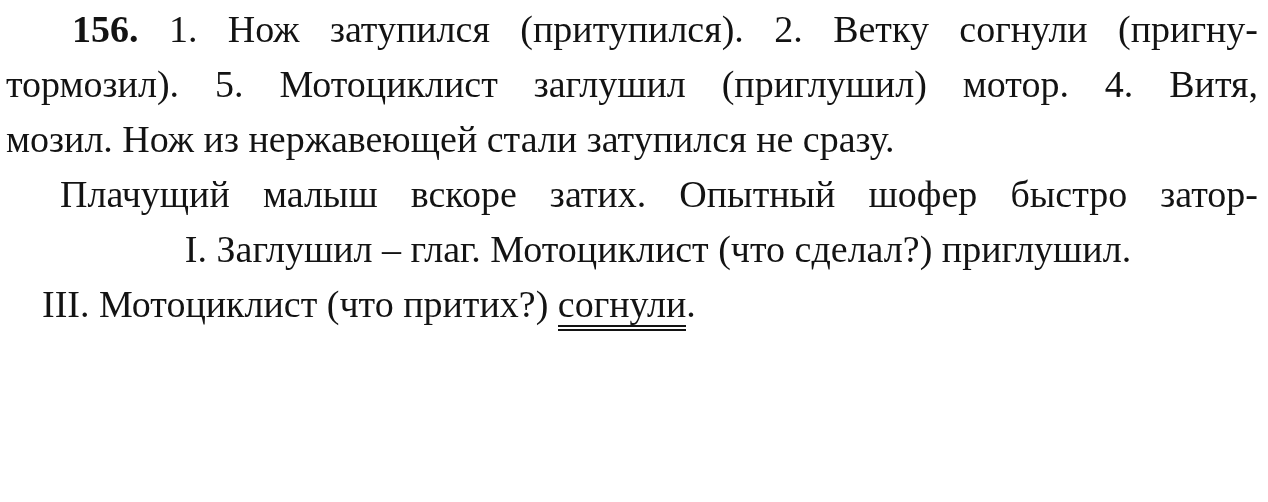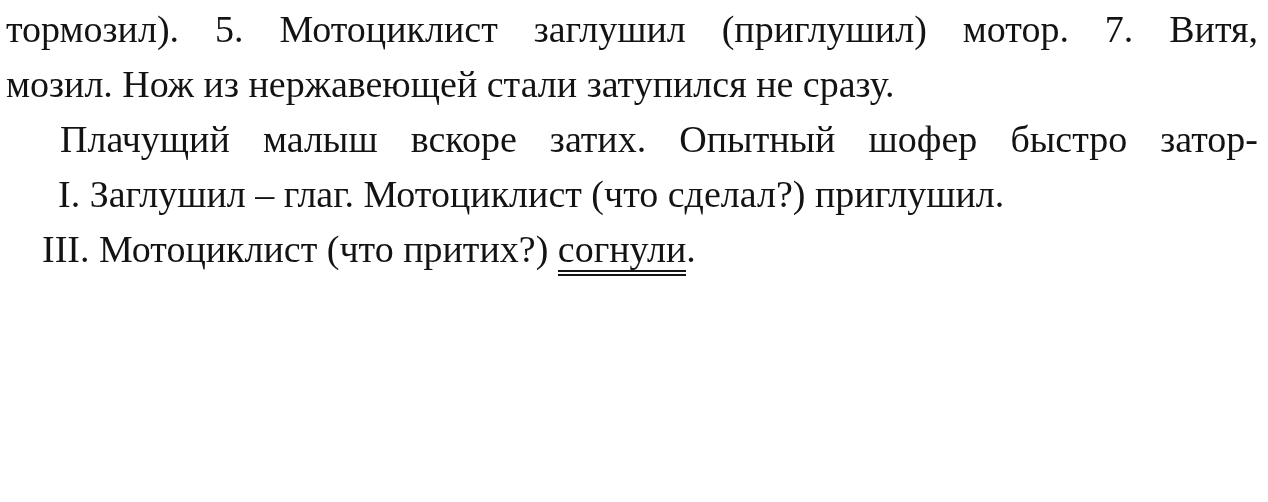--- a/index.html
+++ b/index.html
@@ -25,39 +25,40 @@
     white-space: pre-wrap;
   }
   
   .j {
     text-align: justify;
     text-align-last: justify;
   }
   
   .ind-num { padding-left: 66px; }   
   .ind-p2  { padding-left: 54px; }   
-  .ind-r1  { padding-left: 52px; }   
+  .ind-r1  { padding-left: 52px; text-align: center; }   
   .ind-r2  { padding-left: 54px; }   
   .ind-r3  { padding-left: 36px; }   
   .num {
     font-weight: bold;
   }
   
   .u {
     border-bottom: 6px double #131313;
   }
 </style>
 </head>
 <body>
 
 <div class="page">
 
+  <p class="line j ind-num"><span class="num">156.</span><span> 1. Нож затупился (притупился). 2. Ветку согнули (пригну-</span></p>
 
 
-  <p class="line j">тормозил). 5. Мотоциклист заглушил (приглушил) мотор. 7. Витя,</p>
+  <p class="line j">тормозил). 5. Мотоциклист заглушил (приглушил) мотор. 4. Витя,</p>
 
 
   <p class="line">мозил. Нож из нержавеющей стали затупился не сразу.</p>
 
   <p class="line j ind-p2">Плачущий малыш вскоре затих. Опытный шофер быстро затор-</p>
 
   <p class="line ind-r1">I. Заглушил – глаг. Мотоциклист (что сделал?) приглушил.</p>
 
 
   <p class="line ind-r3"><span>III. Мотоциклист (что притих?) </span><span class="u">согнули</span><span>.</span></p>

